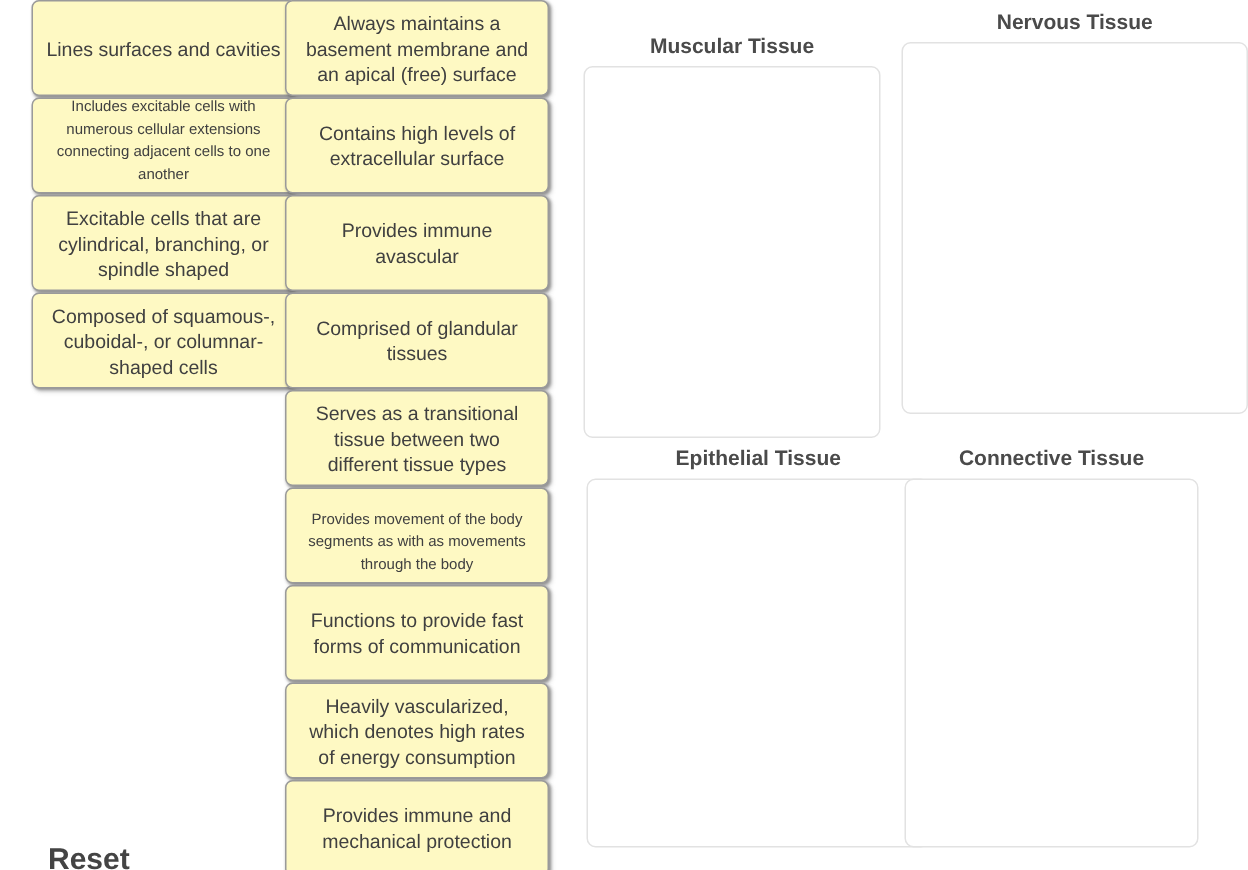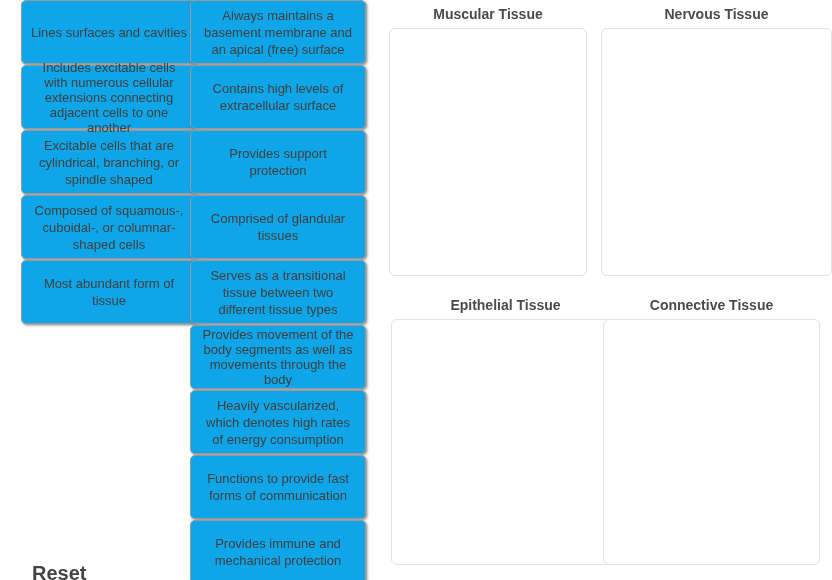--- a/index.html
+++ b/index.html
@@ -33,42 +33,43 @@
     top: 0;
     width: 176px;
   }
 
   .tile-col.col-1 { left: 21px; }
   .tile-col.col-2 { left: 190px; }
 
   .tile {
     box-sizing: border-box;
     width: 176px;
-    background: #0ea5e9;
+    background: #fef9c3;
     border: 1px solid #9a9a9a;
     border-radius: 5px;
     box-shadow: 1px 1px 2px rgba(90,90,90,0.55),
                 2px 2px 3px rgba(120,120,120,0.30);
     color: #404040;
     font-size: 13px;
     line-height: 17px;
     text-align: center;
     display: flex;
     align-items: center;
     justify-content: center;
     padding: 4px 8px;
     margin-bottom: 1px;
     cursor: move;
     -webkit-user-select: none;
     user-select: none;
   }
 
   .tile.small {
-    font-size: 13px;
+    font-size: 10px;
     line-height: 15px;
+    align-items: flex-end;
   }
 
   .tile.h64  { height: 64px; }
 
   
   .reset-btn {
     position: absolute;
     left: 32px;
     top: 562px;
     font-size: 20px;
@@ -94,24 +95,24 @@
     user-select: none;
   }
 
   .zone-box {
     box-sizing: border-box;
     background: #ffffff;
     border: 1px solid #e2e2e2;
     border-radius: 6px;
   }
 
-  .zone.muscular   { left: 389px; top: 6px;   width: 198px; }
+  .zone.muscular   { left: 389px; top: 22px;   width: 198px; }
   .zone.nervous    { left: 601px; top: 6px;   width: 231px; }
   .zone.epithelial { left: 391px; top: 297px; width: 229px; }
-  .zone.connective { left: 603px; top: 297px; width: 217px; }
+  .zone.connective { left: 603px; top: 297px; width: 196px; }
 
   .zone.muscular   .zone-box { height: 248px; }
   .zone.nervous    .zone-box { height: 248px; }
   .zone.epithelial .zone-box { height: 246px; }
   .zone.connective .zone-box { height: 246px; }
 </style>
 </head>
 <body>
 
 <div id="root">
@@ -123,48 +124,45 @@
         </div>
         <div class="tile h64 small">
           <span>Includes excitable cells with numerous cellular extensions connecting adjacent cells to one another</span>
         </div>
         <div class="tile h64">
           <span>Excitable cells that are cylindrical, branching, or spindle shaped</span>
         </div>
         <div class="tile h64">
           <span>Composed of squamous-, cuboidal-, or columnar-shaped cells</span>
         </div>
-        <div class="tile h64">
-          <span>Most abundant form of tissue</span>
-        </div>
       </div>
     <div class="tile-col col-2" id="col-right">
         <div class="tile h64">
           <span>Always maintains a basement membrane and an apical (free) surface</span>
         </div>
         <div class="tile h64">
           <span>Contains high levels of extracellular surface</span>
         </div>
         <div class="tile h64">
-          <span>Provides support protection</span>
+          <span>Provides immune avascular</span>
         </div>
         <div class="tile h64">
           <span>Comprised of glandular tissues</span>
         </div>
         <div class="tile h64">
           <span>Serves as a transitional tissue between two different tissue types</span>
         </div>
         <div class="tile h64 small">
-          <span>Provides movement of the body segments as well as movements through the body</span>
+          <span>Provides movement of the body segments as with as movements through the body</span>
+        </div>
+        <div class="tile h64">
+          <span>Functions to provide fast forms of communication</span>
         </div>
         <div class="tile h64">
           <span>Heavily vascularized, which denotes high rates of energy consumption</span>
-        </div>
-        <div class="tile h64">
-          <span>Functions to provide fast forms of communication</span>
         </div>
         <div class="tile h64">
           <span>Provides immune and mechanical protection</span>
         </div>
       </div>
   </div>
 
   <div class="reset-btn">Reset</div>
 
   <div class="zone muscular">

